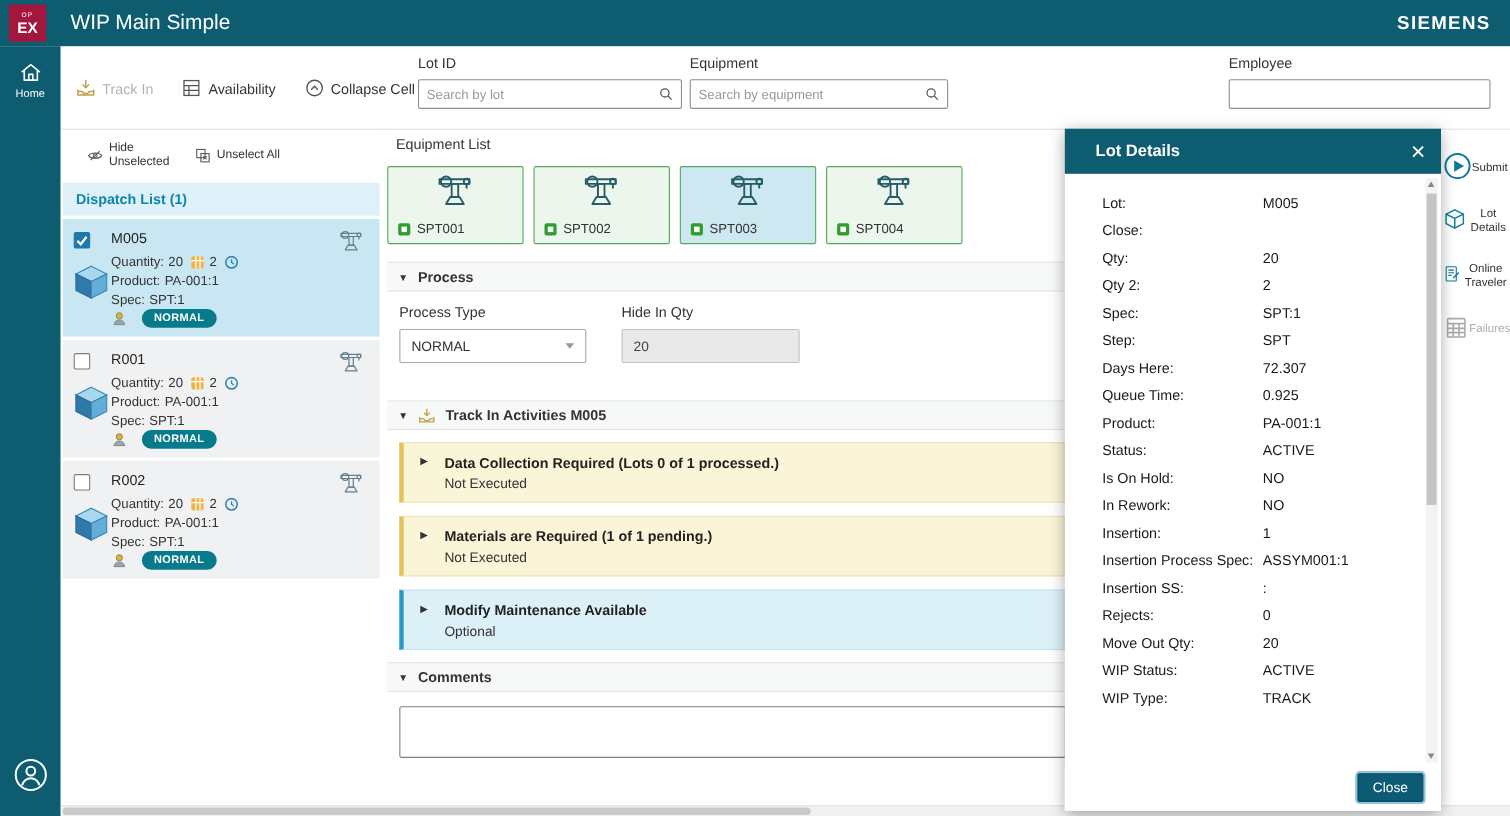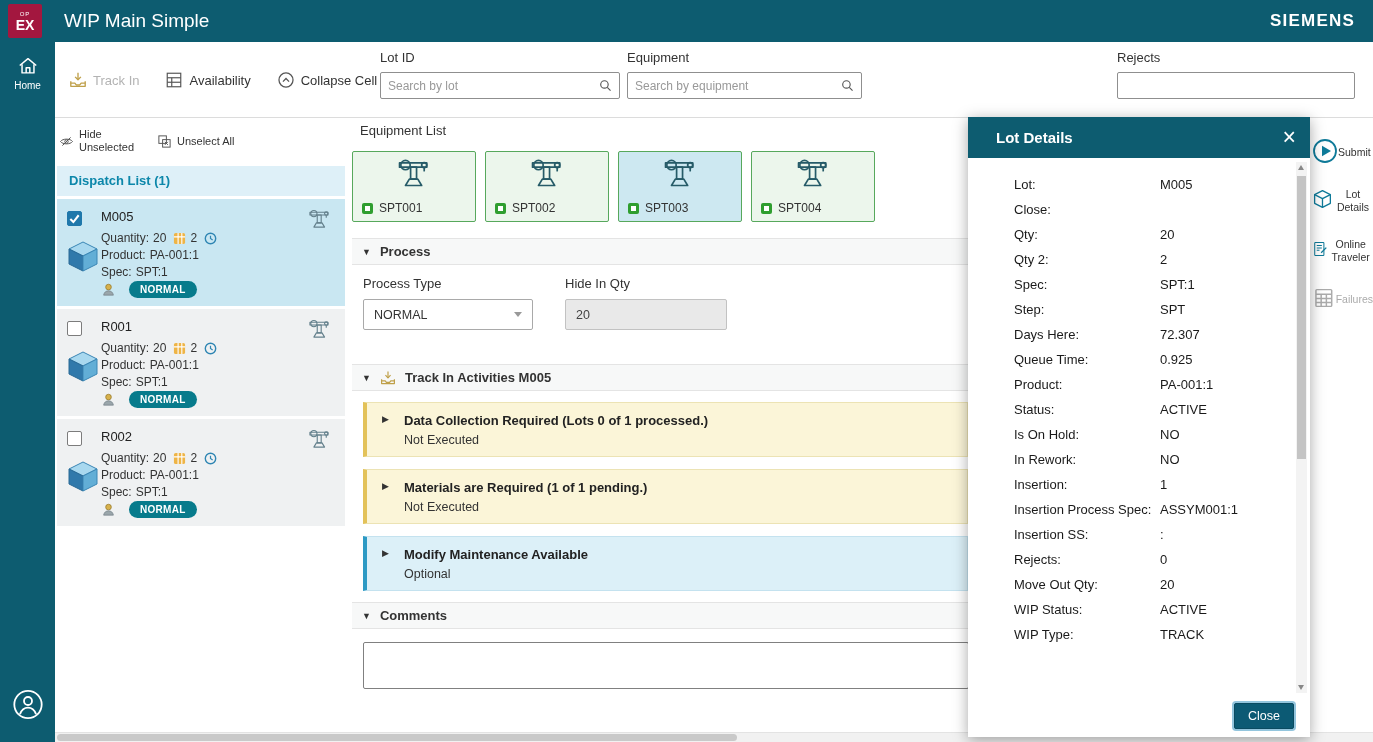--- a/index.html
+++ b/index.html
@@ -32,21 +32,21 @@
   .icon-gray{color:#555}
   .filter{position:absolute;top:8px}
   .filter-label{display:block;font-size:13px;color:#333;margin-bottom:7px}
   .filter-box{height:27px;border:1px solid #8f8f8f;border-radius:2px;background:#fff;display:flex;align-items:center;padding:0 7px}
   .filter-input{border:none;outline:none;flex:1;font-size:12px;font-family:inherit;color:#333;min-width:0;background:transparent}
   .filter-input::placeholder{color:#999}
   .mag{width:13px;height:13px;color:#555;flex:none;cursor:pointer}
 
   
   .dispatch-panel{position:absolute;top:118px;left:55px;width:292px;height:614px;background:#fff}
-  .mini-toolbar{height:46px;display:flex;gap:20px;padding-left:4px}
+  .mini-toolbar{height:46px;display:flex;gap:20px;padding-left:24px}
   .mini-btn{display:flex;align-items:center;gap:5px;cursor:pointer}
   .mini-btn svg{width:15px;height:15px;color:#555;flex:none}
   .mini-label{font-size:11px;color:#333;line-height:1.15;width:58px}
   .dispatch-header{height:30px;background:#def0f8;color:#0c87aa;font-size:13px;font-weight:bold;line-height:30px;padding-left:12px;margin:2px 2px 0 2px}
   .lot-card{position:relative;height:107px;background:#eff1f2;margin:3px 2px 0 2px;cursor:pointer}
   .lot-card.sel{background:#c9e7f2}
   .checkbox{position:absolute;left:10px;top:12px;width:15px;height:15px;border:1px solid #7c7c7c;border-radius:2px;background:#fff;cursor:pointer}
   .checkbox.checked{background:#1f78ab;border-color:#1f78ab}
   .checkbox svg{width:13px;height:13px;display:block;margin:0 auto}
   .lot-id{position:absolute;left:44px;top:10px;font-size:13px;color:#222}
@@ -85,21 +85,21 @@
   .act-exp{position:absolute;left:15px;top:11px;font-size:9px;color:#333}
   .act-title{font-size:13px;font-weight:bold;color:#222}
   .act-status{font-size:12.5px;color:#333}
   .comments-area{position:absolute;left:11px;top:524px;width:606px;height:47px;border:1px solid #808080;border-radius:2px;resize:none;font-family:inherit;font-size:13px;padding:6px;outline:none}
 
   
   .ld-panel{position:absolute;left:968px;top:117px;width:342px;height:620px;background:#fff;box-shadow:0 3px 14px rgba(0,0,0,.35);z-index:5}
   .ld-head{height:41px;background:#0d5c70;display:flex;align-items:center}
   .ld-title{margin-left:28px;color:#fff;font-size:15px;font-weight:bold}
   .ld-close{margin-left:auto;margin-right:14px;color:#fff;font-size:23px;font-weight:300;cursor:pointer;line-height:1}
-  .ld-body{position:absolute;top:41px;left:0;right:16px;bottom:38px;padding:14px 0 0 46px;overflow:hidden}
+  .ld-body{position:absolute;top:41px;left:0;right:16px;bottom:38px;padding:14px 0 0 34px;overflow:hidden}
   .ld-row{display:flex}
   .ld-label{width:146px;font-size:13px;color:#1a1a1a;padding:5px 0;flex:none;line-height:15px}
   .ld-value{font-size:13px;color:#1a1a1a;padding:5px 0;line-height:15px}
   .vsb{position:absolute;right:3px;top:45px;bottom:44px;width:11px;background:#f3f3f3;cursor:pointer}
   .vsb-up{position:absolute;top:3px;left:2px;width:0;height:0;border-left:3.5px solid transparent;border-right:3.5px solid transparent;border-bottom:5px solid #888}
   .vsb-down{position:absolute;bottom:3px;left:2px;width:0;height:0;border-left:3.5px solid transparent;border-right:3.5px solid transparent;border-top:5px solid #888}
   .vsb-thumb{position:absolute;left:1px;right:1px;top:14px;height:283px;background:#c4c4c4}
   .ld-foot{position:absolute;left:0;right:0;bottom:0;height:38px;background:#fff}
   .close-btn{position:absolute;right:16px;bottom:8px;background:#0c5a74;color:#fff;font-size:12.5px;padding:5px 13px;border-radius:2px;border:1px solid #0a4b61;box-shadow:0 0 0 2px #93c5dd;cursor:pointer;font-family:inherit}
 
@@ -292,21 +292,21 @@
   <div class="filter" style="left:572px;width:235px">
     <label class="filter-label">Equipment</label>
     <div class="filter-box">
       <input class="filter-input" placeholder="Search by equipment" style="">
       <svg class="mag">
           <use href="#i-search"></use>
         </svg>
     </div>
   </div>
   <div class="filter" style="left:1062px;width:238px">
-    <label class="filter-label">Rejects</label>
+    <label class="filter-label">Employee</label>
     <div class="filter-box">
       <input class="filter-input" placeholder="" style="">
     </div>
   </div>
 </div>
 
 <aside class="dispatch-panel">
   <div class="mini-toolbar">
     <div class="mini-btn">
       <svg>

